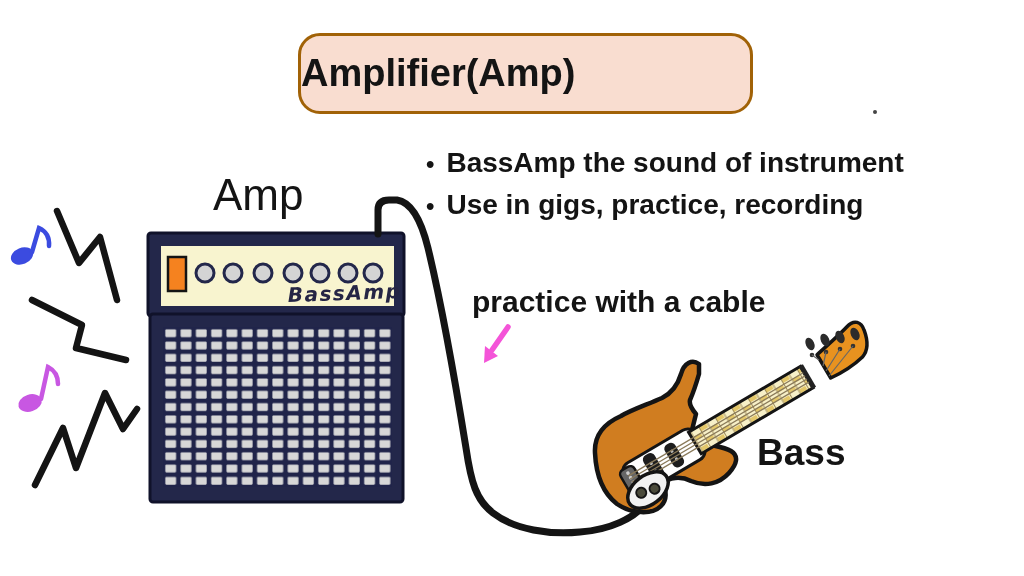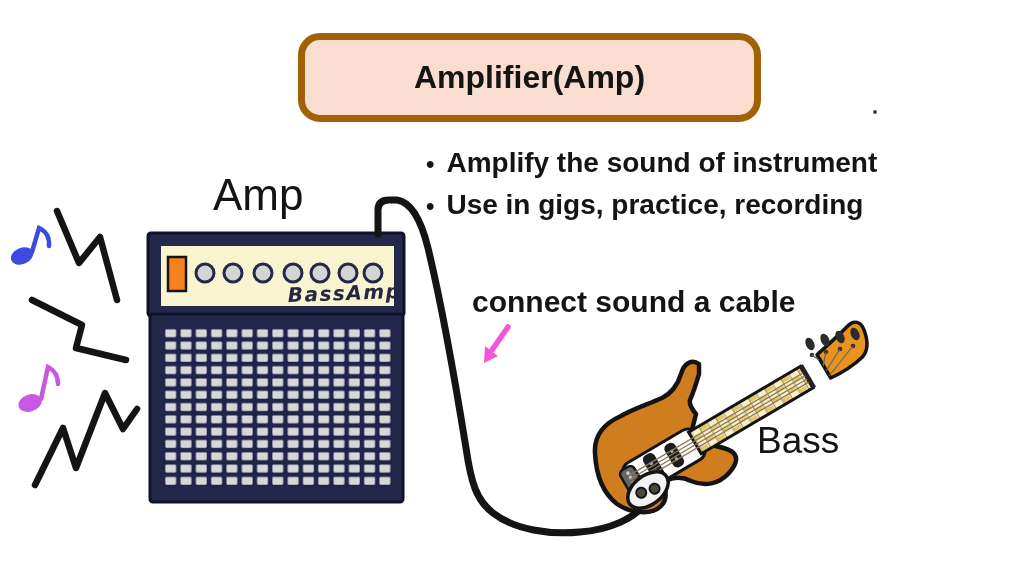--- a/index.html
+++ b/index.html
@@ -5,38 +5,38 @@
   html,body{margin:0;padding:0;}
   body{
     width:1024px;height:576px;position:relative;overflow:hidden;
     background:#ffffff;
     font-family:"Liberation Sans",sans-serif;
     color:#141414;
   }
   .abs{position:absolute;}
   #title-box{
     left:298px;top:33px;width:449px;height:75px;
-    background:#f9ddd0;border:7px solid #a16207;border-radius:22px;
-    display:flex;align-items:center;justify-content:center;
-    font-size:32px;font-weight:bold;letter-spacing:0px;
+    background:#f9ddd0;border:3px solid #a16207;border-radius:22px;
+    display:flex;align-items:center;
+    font-size:38px;font-weight:bold;letter-spacing:0px;
   }
   #bullets{
     left:426px;top:142px;font-size:28px;font-weight:bold;line-height:41px;
     white-space:nowrap;
   }
   .bullet-line{display:flex;align-items:baseline;}
   .bdot{margin-right:12px;font-size:24px;}
   #amp-label{
     left:213px;top:170px;font-size:44px;font-weight:normal;
   }
   #cable-label{
     left:472px;top:285px;font-size:30px;font-weight:bold;white-space:nowrap;
   }
   #bass-label{
-    left:757px;top:420px;font-size:37px;font-weight:normal;
+    left:757px;top:432px;font-size:37px;font-weight:bold;
   }
   svg{position:absolute;left:0;top:0;}
   .brand{
     font-family:"DejaVu Sans",sans-serif;
     font-style:italic;font-weight:600;font-size:20px;
     letter-spacing:1.5px;fill:#252545;
   }
 </style>
 </head>
 <body>
@@ -181,25 +181,25 @@
   <circle cx="875" cy="112" r="2" fill="#444444"></circle>
 </svg>
 
 <div id="title-box" class="abs">
   <span>Amplifier(Amp)</span>
 </div>
 
 <div id="bullets" class="abs">
   <div class="bullet-line">
     <span class="bdot">•</span>
-    <span>Amplify the sound of instrument</span>
+    <span>BassAmp the sound of instrument</span>
   </div>
   <div class="bullet-line">
     <span class="bdot">•</span>
     <span>Use in gigs, practice, recording</span>
   </div>
 </div>
 
 <div id="amp-label" class="abs">Amp</div>
 
-<div id="cable-label" class="abs">connect sound a cable</div>
+<div id="cable-label" class="abs">practice with a cable</div>
 
 <div id="bass-label" class="abs">Bass</div>
 
 </body></html>

